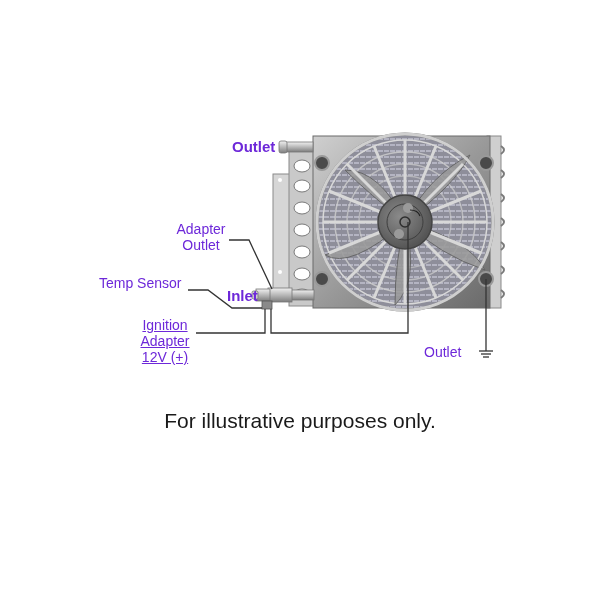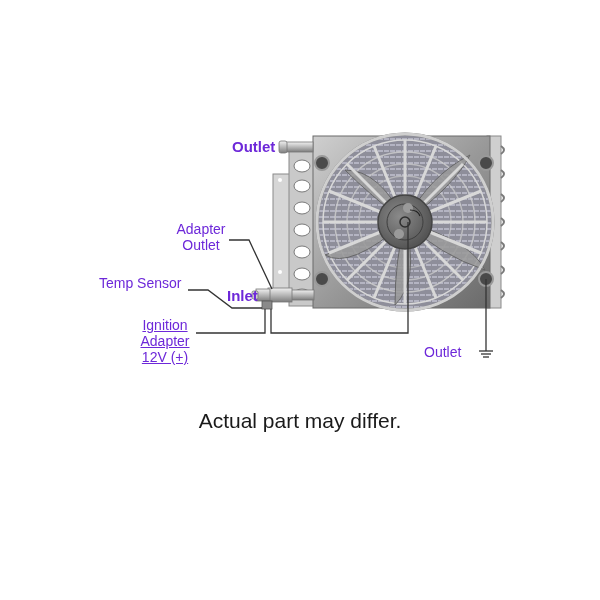--- a/index.html
+++ b/index.html
@@ -151,14 +151,14 @@
 
 <div class="lbl center" style="left:130px; top:317px; width:70px;text-decoration:underline;">
   <div>Ignition</div>
   <div>Adapter</div>
   <div>12V (+)</div>
 </div>
 
 <div class="lbl" style="left:424px; top:344px;">Outlet</div>
 
 <div class="disclaimer">
-  <div>Actual part may differ.</div>
+  <div>For illustrative purposes only.</div>
 </div>
 
 </body></html>

